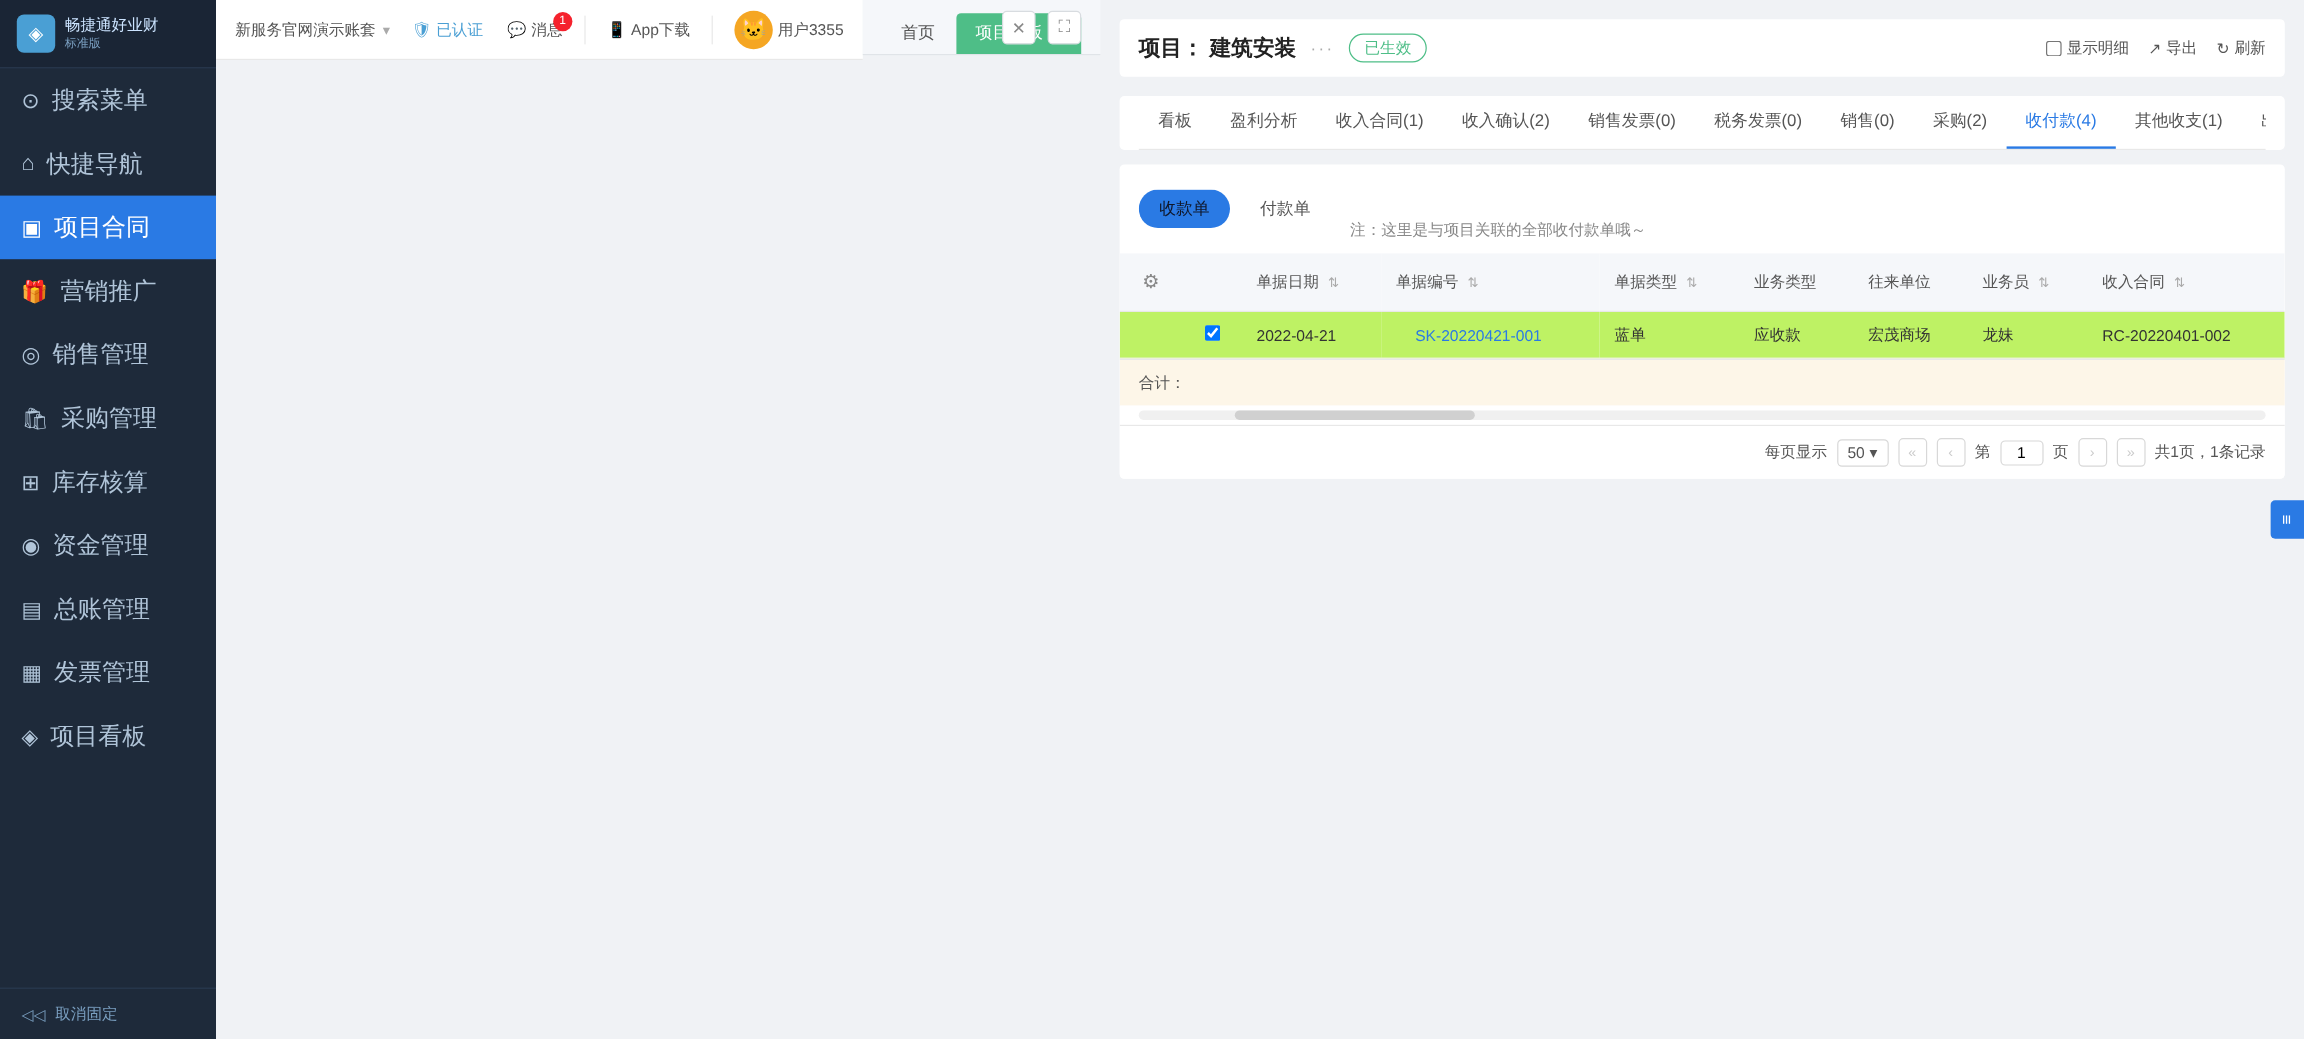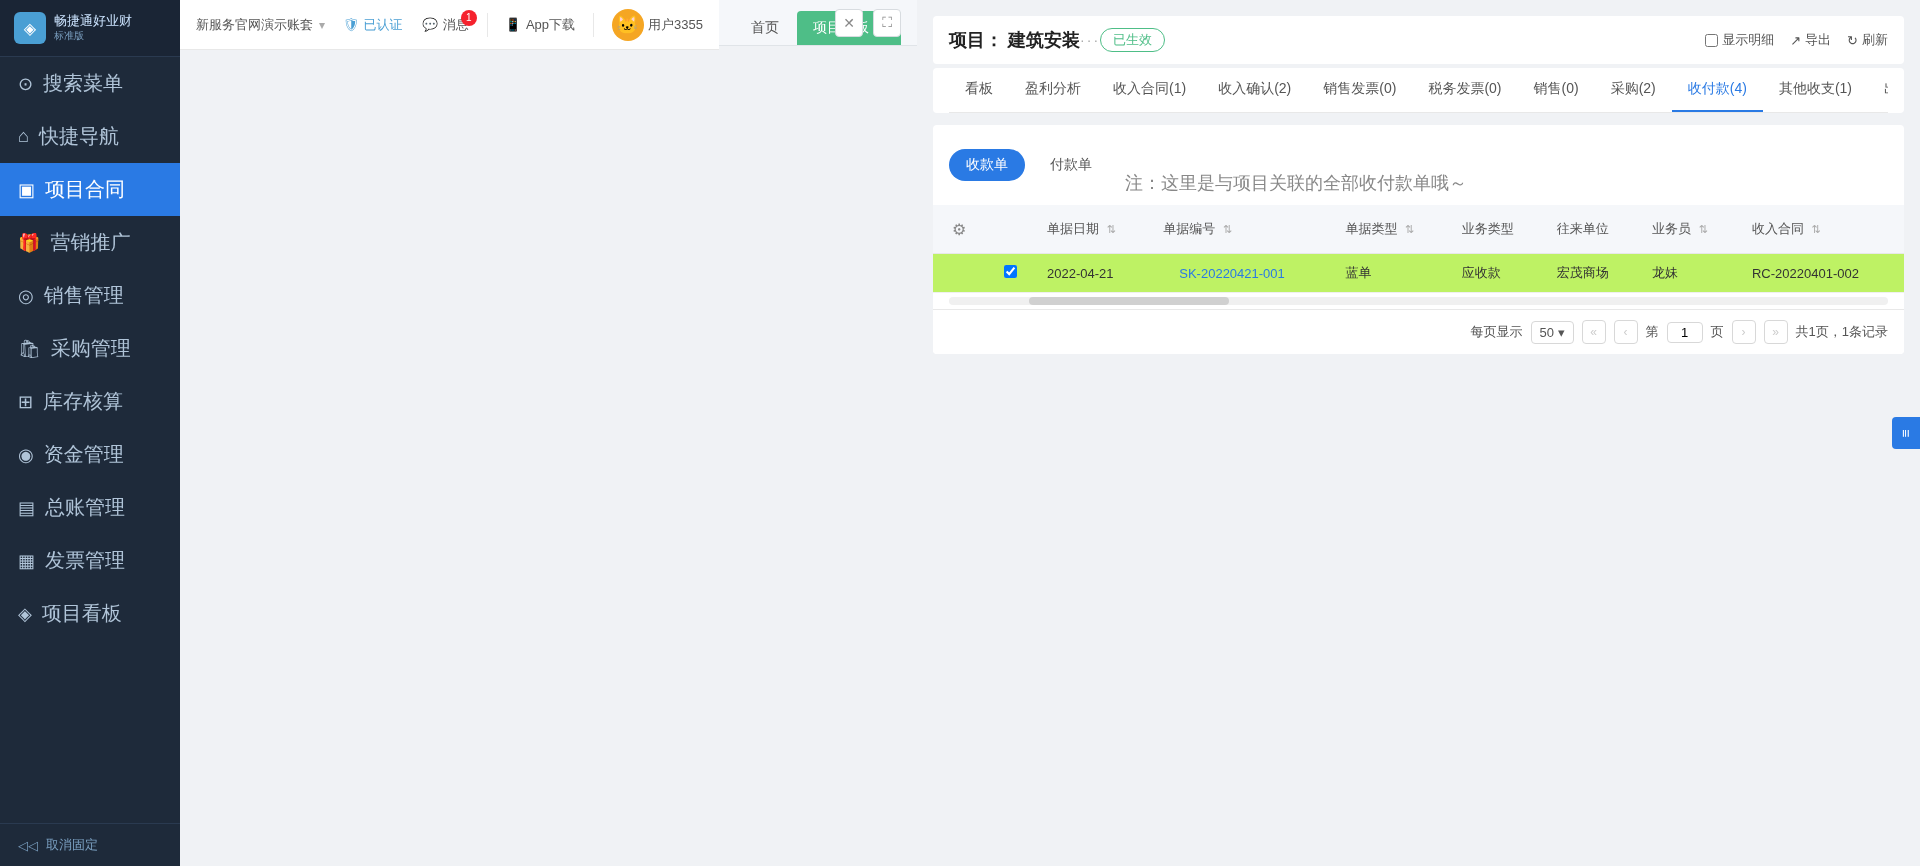--- a/index.html
+++ b/index.html
@@ -209,21 +209,22 @@
       flex: 1;
       overflow: auto;
       padding: 16px;
       background: #f0f2f5;
     }
 
     
     .project-header {
       display: flex;
       align-items: center;
-      margin-bottom: 4px;
+      gap: 12px;
+      margin-bottom: 16px;
       background: #fff;
       padding: 12px 16px;
       border-radius: 4px;
     }
     .project-title {
       font-size: 18px;
       font-weight: 600;
       color: #222;
     }
     .project-more { color: #aaa; cursor: pointer; letter-spacing: 2px; }
@@ -307,25 +308,25 @@
     .inner-tab {
       padding: 6px 16px;
       border-radius: 20px;
       cursor: pointer;
       font-size: 14px;
       color: #555;
       border: 1px solid transparent;
     }
     .inner-tab.active {
       background: #2a7ae4;
-      color: #ffffff;
+      color: #0f172a;
     }
     .inner-tab-hint {
       color: #888;
-      font-size: 18px;
+      font-size: 13px;
       margin-left: 8px;
       margin-top: 36px;
     }
 
     
     .table-container {
       background: #fff;
       border-radius: 4px;
       overflow: hidden;
     }
@@ -706,20 +707,23 @@
                 <span>龙妹</span>
               </td>
               <td>
                 <span>RC-20220401-002</span>
               </td>
             </tr>
           </tbody>
         </table>
       </div>
 
+      <div class="table-footer">
+        <span>合计：</span>
+      </div>
 
       <div class="scrollbar-row">
         <div class="scrollbar-track">
           <div class="scrollbar-thumb"></div>
         </div>
       </div>
 
       <div class="pagination">
         <span>每页显示</span>
         <div class="page-size-select">

